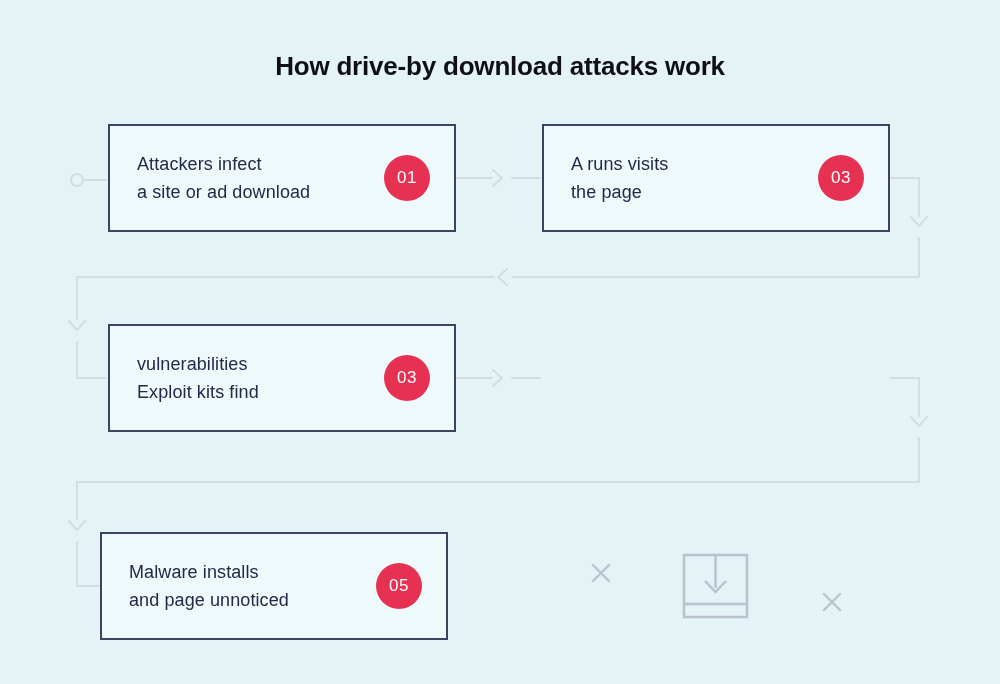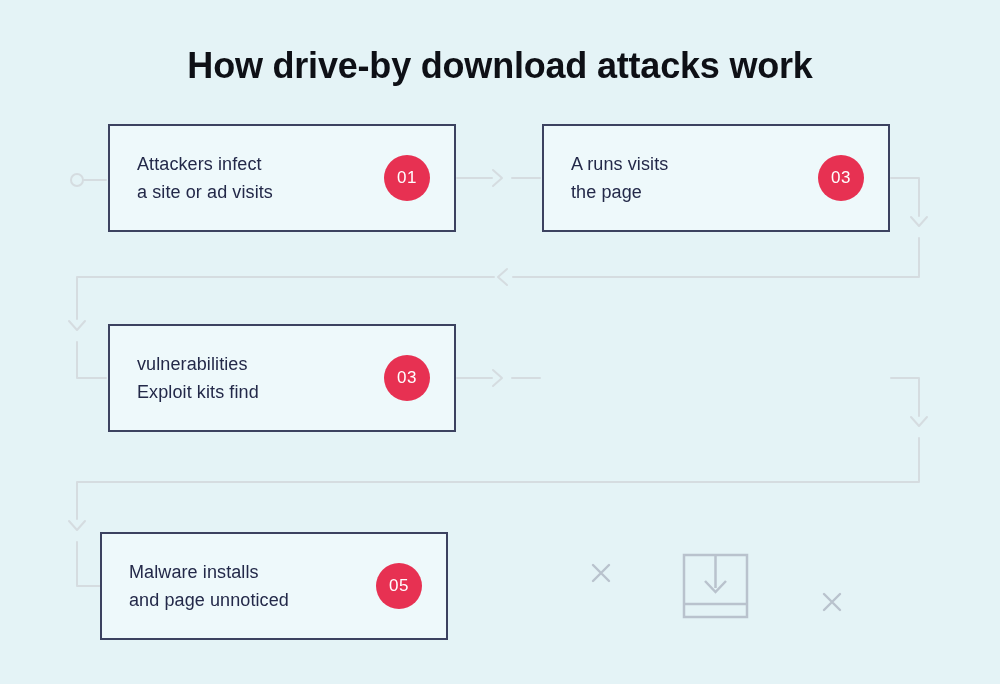--- a/index.html
+++ b/index.html
@@ -3,21 +3,21 @@
 <meta charset="utf-8">
 <style>
   html,body{margin:0;padding:0;background:#fff;}
   .canvas{
     position:relative;width:1000px;height:684px;overflow:hidden;
     background:var(--bg,#e4f3f6);
     font-family:"Liberation Sans",sans-serif;
   }
   .title{
     position:absolute;left:0;top:47px;width:100%;margin:0;
-    text-align:center;font-size:36px;line-height:38px;font-weight:700;
+    text-align:center;font-size:26px;line-height:38px;font-weight:700;
     letter-spacing:-0.2px;color:var(--title,#0e1016);
   }
   svg.layer{position:absolute;left:0;top:0;}
   .step-box{
     position:absolute;width:348px;height:108px;box-sizing:border-box;
     background:var(--box-fill,#eef9fb);
     border:2.5px solid var(--box-border,#3c4260);
   }
   .b1{left:108px;top:124px}
   .b2{left:542px;top:124px}
@@ -90,21 +90,21 @@
       </g>
       <g>
         <path d="M824,594 L840,610 M840,594 L824,610"></path>
       </g>
     </g>
   </svg>
 
   <div class="step-box b1">
     <div class="step-text">
       <span>Attackers infect</span>
-      <span>a site or ad visits</span>
+      <span>a site or ad download</span>
     </div>
     <div class="badge">01</div>
   </div>
 
   <div class="step-box b2">
     <div class="step-text">
       <span>A runs visits</span>
       <span>the page</span>
     </div>
     <div class="badge">03</div>

